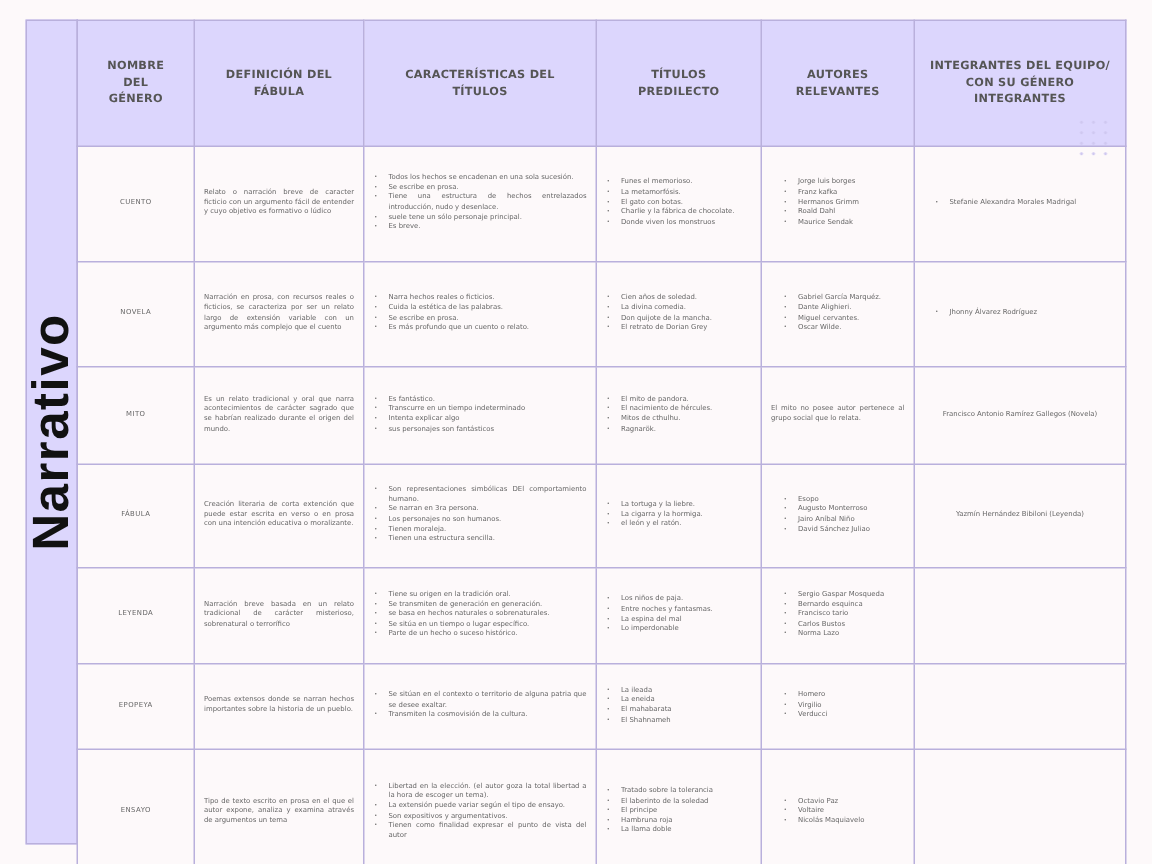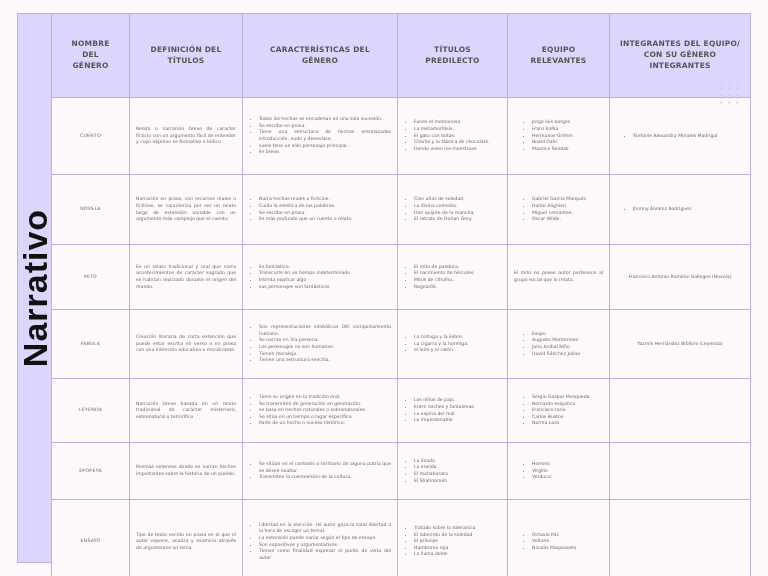--- a/index.html
+++ b/index.html
@@ -55,24 +55,24 @@
     <col style="width:78px">
       <col style="width:113px">
       <col style="width:155px">
     <col style="width:110px">
       <col style="width:102px">
       <col style="width:141px">
   </colgroup>
   <thead>
     <tr style="height:84px">
       <th style="padding:0 14px">NOMBRE DEL GÉNERO</th>
-      <th style="padding:0 18px">DEFINICIÓN DEL TÍTULOS</th>
-      <th style="padding:0 22px">CARACTERÍSTICAS DEL GÉNERO</th>
+      <th style="padding:0 18px">DEFINICIÓN DEL FÁBULA</th>
+      <th style="padding:0 22px">CARACTERÍSTICAS DEL TÍTULOS</th>
       <th style="padding:0 18px">TÍTULOS PREDILECTO</th>
-      <th style="padding:0 18px">EQUIPO RELEVANTES</th>
+      <th style="padding:0 18px">AUTORES RELEVANTES</th>
       <th style="padding:0 10px">INTEGRANTES DEL EQUIPO/ CON SU GÉNERO INTEGRANTES</th>
     </tr>
   </thead>
   <tbody id="tbody">
       <tr style="height: 77px;">
         <td class="genre">CUENTO</td>
         <td class="def">Relato o narración breve de caracter ficticio con un argumento fácil de entender y cuyo objetivo es formativo o lúdico</td>
         <td class="chars">
           <ul>
             <li>Todos los hechos se encadenan en una sola sucesión.</li>

